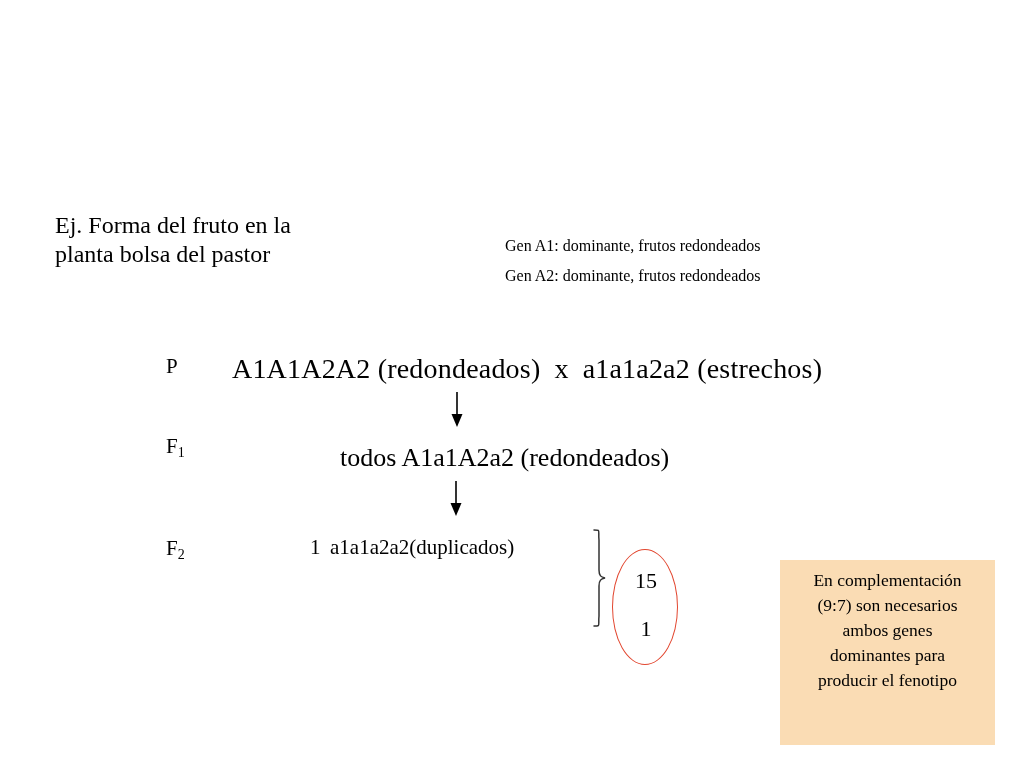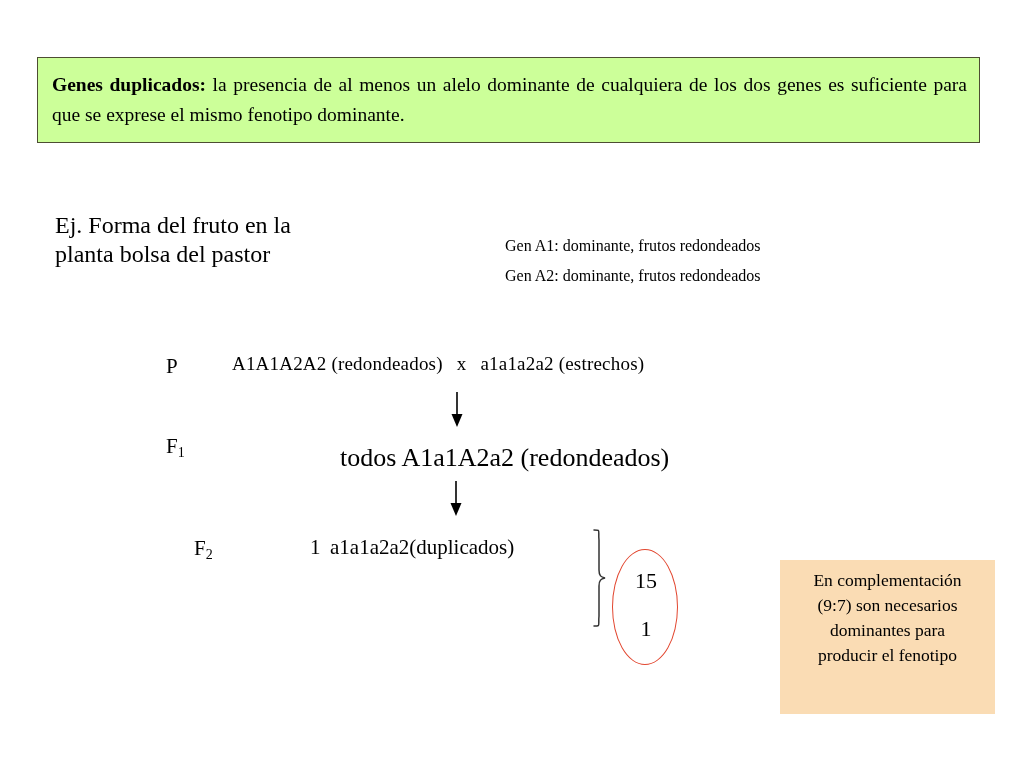--- a/index.html
+++ b/index.html
@@ -75,21 +75,21 @@
     font-size: 14px;
     vertical-align: baseline;
     position: relative;
     top: 4px;
   }
 
   #p-row {
     position: absolute;
     left: 232px;
     top: 353px;
-    font-size: 19px;
+    font-size: 28px;
     white-space: nowrap;
     letter-spacing: 0.2px;
   }
   #p-row .cross-x {
     padding: 0 14px;
   }
 
   #f1-row {
     position: absolute;
     left: 340px;
@@ -155,44 +155,39 @@
     text-align: center;
     font-size: 22px;
   }
 
   
   #note-box {
     position: absolute;
     left: 780px;
     top: 560px;
     width: 215px;
-    height: 154px;
+    height: 185px;
     background: #fadcb4;
     box-sizing: border-box;
   }
   #note-text {
     position: absolute;
     left: 6px;
     right: 6px;
     top: 8px;
     text-align: center;
     font-size: 17.5px;
     line-height: 25px;
   }
 </style>
 </head>
 <body>
 
 <div id="slide">
 
-  <div id="definition-box">
-    <div id="definition-text">
-      <span class="lead">Genes duplicados:</span><span> la presencia de al menos un alelo dominante de cualquiera de los dos genes es suficiente para que se exprese el mismo fenotipo dominante.</span>
-    </div>
-  </div>
 
   <div id="example-label">
     <div>Ej. Forma del fruto en la</div>
     <div>planta bolsa del pastor</div>
   </div>
 
   <div id="gene-legend">
     <div>Gen A1: dominante, frutos redondeados</div>
     <div>Gen A2: dominante, frutos redondeados</div>
   </div>
@@ -214,21 +209,21 @@
   </div>
   <div id="f1-row">
     <span>todos A1a1A2a2  (redondeados)</span>
   </div>
 
   <svg class="arrow" style="left:443px; top:479px;" width="26" height="40" viewBox="0 0 26 40">
     <line x1="13" y1="2" x2="13" y2="27" stroke="#000000" stroke-width="1.6"></line>
     <polygon points="13,37 7.5,24 18.5,24" fill="#000000"></polygon>
   </svg>
 
-  <div class="gen-label" style="left:166px; top:538px;margin-left:28px;">
+  <div class="gen-label" style="left:166px; top:538px;">
     <span>F</span><sub>2</sub>
   </div>
 
   <div id="f2-table">
     <div class="f2-line">
       <span class="count">1</span><span class="geno">a1a1a2a2</span><span>(duplicados)</span>
     </div>
   </div>
 
   <svg id="ratio-brace" width="26" height="100" viewBox="0 0 26 100">
@@ -237,18 +232,19 @@
 
   <div id="ratio-ellipse">
     <div id="ratio-numerator">15</div>
     <div id="ratio-denominator">1</div>
   </div>
 
   <div id="note-box">
     <div id="note-text">
       <div>En complementación</div>
       <div>(9:7) son necesarios</div>
+      <div>ambos genes</div>
       <div>dominantes para</div>
       <div>producir el fenotipo</div>
     </div>
   </div>
 
 </div>
 
 </body></html>

